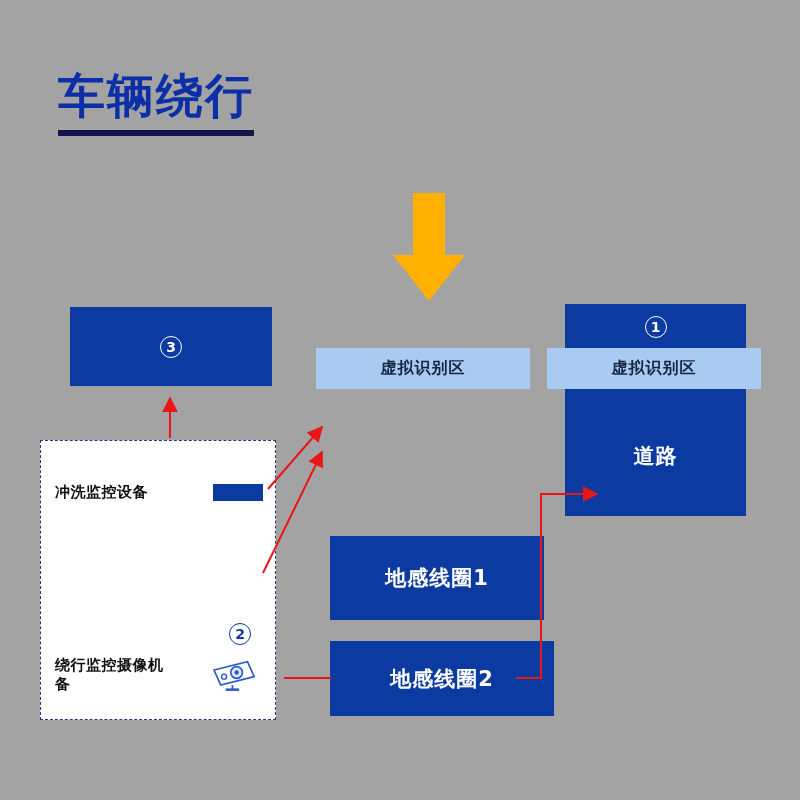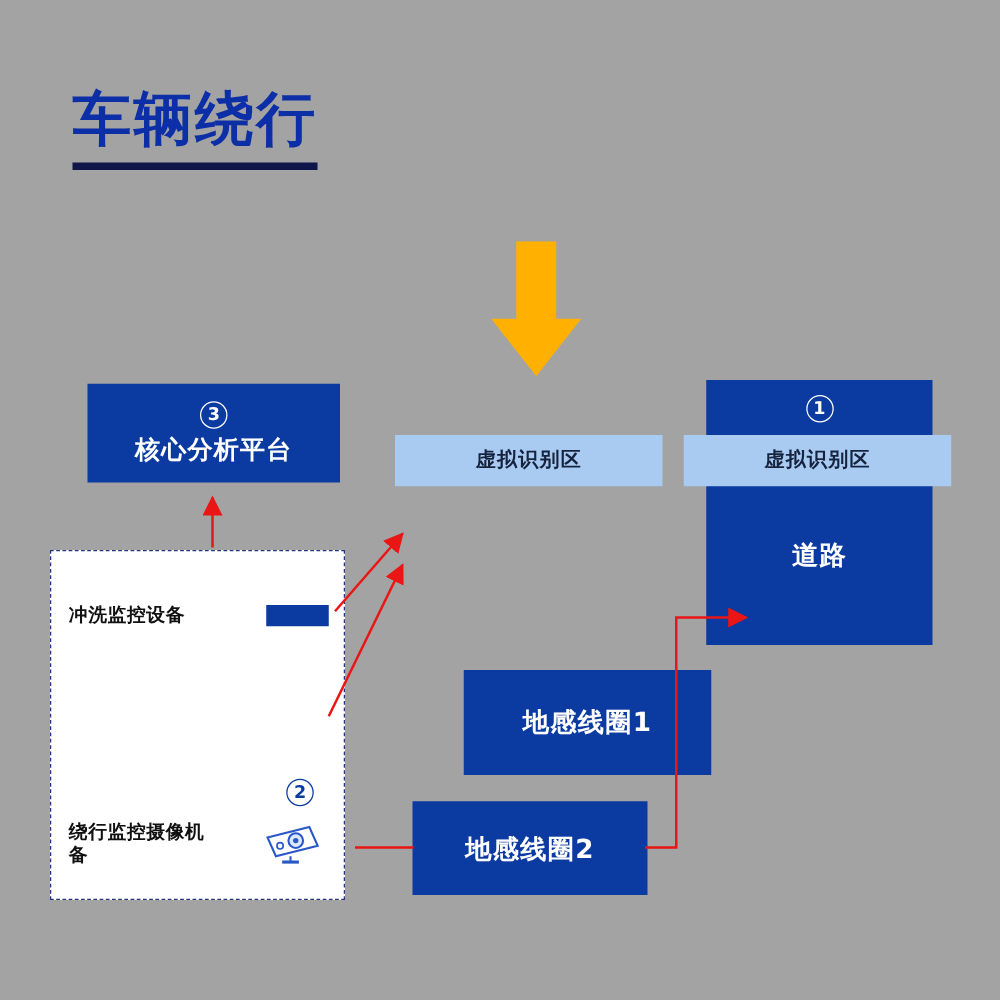--- a/index.html
+++ b/index.html
@@ -42,27 +42,27 @@
   
   .core{left:70px;top:307px;width:202px;height:79px;
     display:flex;flex-direction:column;align-items:center;justify-content:center;gap:3px;}
   .core .label{position:static;font-size:20px;}
   
   .mid{left:330px;top:304px;width:186px;height:212px;}
   .mid .label{top:138px;}
   
   .road{left:565px;top:304px;width:181px;height:212px;}
   .road .num{position:absolute;top:12px;left:50%;transform:translateX(-50%);}
-  .road .label{top:126px;}
+  .road .label{top:138px;}
   .band-mid{left:316px;top:348px;width:214px;height:41px;}
   .band-right{left:547px;top:348px;width:214px;height:41px;}
   .coil{display:flex;align-items:center;justify-content:center;
     font-size:21px;font-weight:700;letter-spacing:1px;}
-  .coil1{left:330px;top:536px;width:198px;height:84px;margin-left:41px;}
-  .coil2{left:330px;top:641px;width:188px;height:75px;}
+  .coil1{left:330px;top:536px;width:214px;height:84px;}
+  .coil2{left:330px;top:641px;width:224px;height:75px;}
   
   .orange-arrow{position:absolute;left:389px;top:193px;z-index:0;}
   
   .device-panel{
     position:absolute;left:40px;top:440px;width:236px;height:280px;
     border:1.5px dashed #27357e;z-index:1;background:#fff;
   }
   .device-row{
     position:absolute;left:0;width:100%;padding:0 12px 0 14px;
     display:flex;align-items:center;justify-content:space-between;gap:40px;
@@ -84,21 +84,20 @@
 <div class="canvas">
 
   <h1 class="title">车辆绕行</h1>
 
   <svg class="orange-arrow" width="80" height="110" viewBox="0 0 80 110">
     <polygon points="24,0 56,0 56,62 76,62 40,108 4,62 24,62" fill="#ffb000"></polygon>
   </svg>
 
   <div class="box core">
     <span class="num">3</span>
-    <span class="label">核心分析平台</span>
   </div>
 
 
   <div class="box road">
     <span class="num">1</span>
     <span class="label">道路</span>
   </div>
 
   <div class="band band-mid">虚拟识别区</div>
   <div class="band band-right">虚拟识别区</div>

